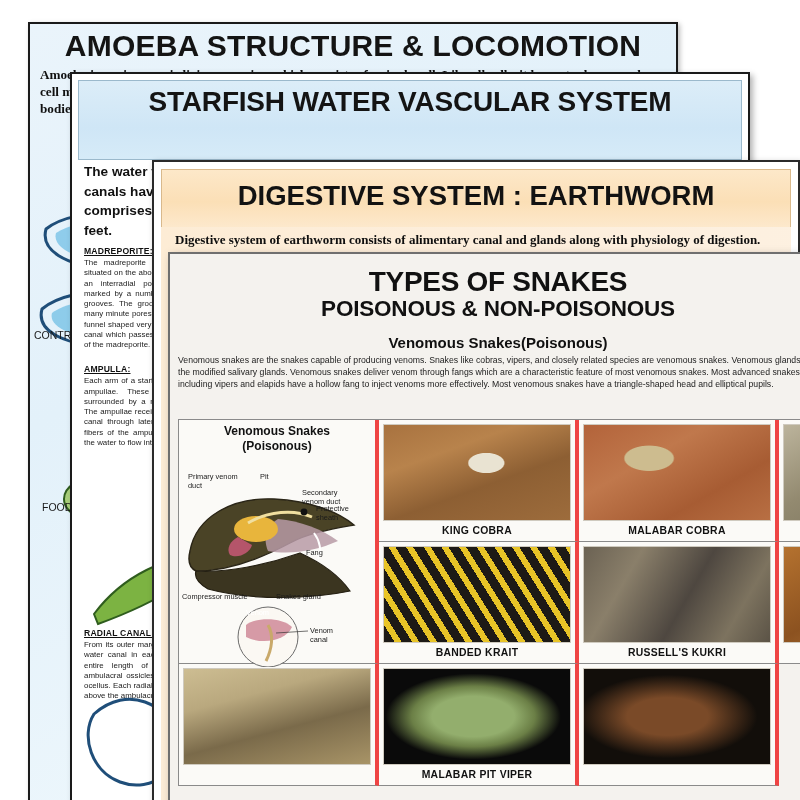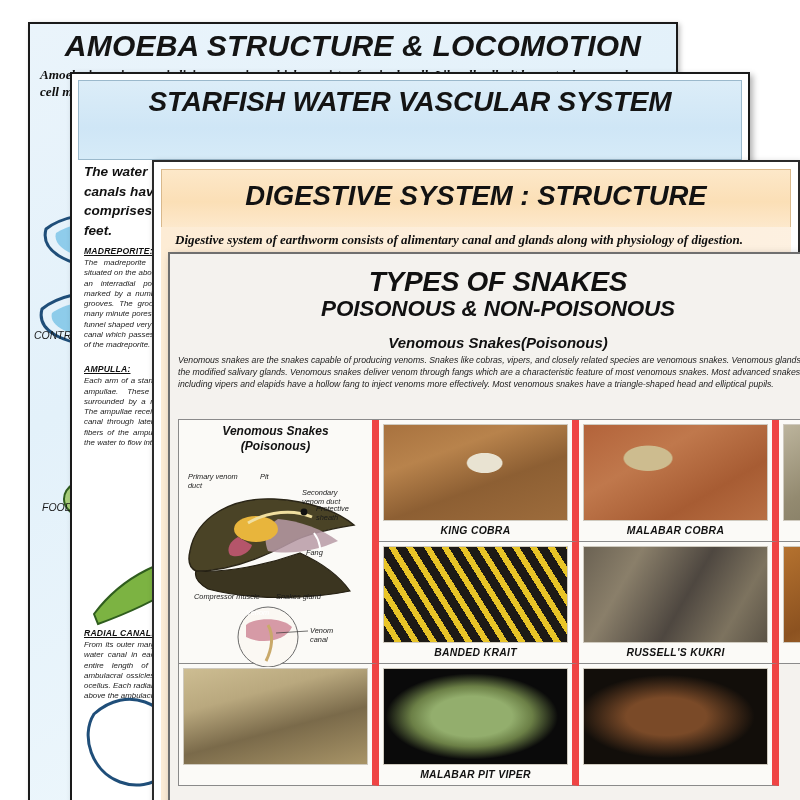--- a/index.html
+++ b/index.html
@@ -2,21 +2,21 @@
 <html><head>
 <meta charset="utf-8">
 <title>Educational Charts Stack</title>
 <style>
   html,body{margin:0;padding:0;}
   body{
     width:800px;height:800px;overflow:hidden;
     background:#ffffff;
     font-family:"Liberation Sans", sans-serif;
   }
-  #stage{position:relative;width:800px;height:800px;overflow:hidden;background:#fff;font-style:italic;}
+  #stage{position:relative;width:800px;height:800px;overflow:hidden;background:#fff;}
 
   
   .poster{position:absolute;box-sizing:border-box;overflow:hidden;}
 
   
   #amoeba{
     left:28px;top:22px;width:650px;height:790px;
     background:linear-gradient(150deg,#eaf4fb 0%,#e3f1fa 35%,#f3fafd 100%);
     border:2px solid #1a1a1a;
     box-shadow:2px 2px 5px rgba(0,0,0,.25);
@@ -112,21 +112,21 @@
   }
   #snakes .sec-p{
     font-size:8.7px;color:#1c1c1c;line-height:1.38;padding:0 6px 0 8px;text-align:left;
   }
   .grid{
     position:absolute;left:8px;top:165px;right:-40px;
     display:grid;grid-template-columns:200px 200px 200px 200px;
     border-top:1px solid #8a8a8a;border-left:1px solid #8a8a8a;
   }
   .cell{
-    border-right:7px solid #ef4444;border-bottom:1px solid #8a8a8a;
+    border-right:4px solid #ef4444;border-bottom:1px solid #8a8a8a;
     background:#fbfaf7;padding:4px 4px 2px;box-sizing:border-box;
   }
   .cell .photo{width:100%;height:97px;border:1px solid #cfcabf;box-sizing:border-box;}
   .cell .cap{
     text-align:center;font-size:10.4px;font-weight:bold;color:#111;
     padding:4px 0 3px;letter-spacing:.3px;
   }
   .diagcell{grid-row:span 2;padding:3px;}
   .diag-title{text-align:center;font-size:12px;font-weight:bold;color:#111;line-height:1.1;padding-top:2px;}
   .diag-box{position:relative;width:100%;height:200px;}
@@ -212,21 +212,21 @@
 
     <div class="star-art">
       <svg width="160" height="160" viewBox="0 0 160 160">
         <path d="M12 40 C 46 10, 86 30, 96 64 C 104 94, 70 120, 38 108 C 10 98, -2 62, 12 40 Z" fill="none" stroke="#1f4e79" stroke-width="3"></path>
       </svg>
     </div>
   </div>
 
   <div class="poster" id="earthworm">
     <div class="head">
-      <div class="title">DIGESTIVE SYSTEM : STRUCTURE</div>
+      <div class="title">DIGESTIVE SYSTEM : EARTHWORM</div>
     </div>
     <div class="body">
       <div class="intro">Digestive system of earthworm consists of alimentary canal and glands along with physiology of digestion. Alimentary canal is long and straight, extending from mouth to anus. It consists, Mouth, Buccal Cavity, Pharynx, Oesophagus, Gizzard, Stomach, Intestine and Anus.</div>
 
       <div class="col">
         <div class="ew-h">Buccal Cavity :</div>
         <div class="ew-p">It is a short tube and lies in the 2nd and 3rd segments. In the middle of the first segment lies the mouth which opens with the help of prostomium.</div>
 
         <div class="ew-h">Pharynx :</div>
         <div class="ew-p">It is small muscular structure lying in the 4th segment. The chamber of pharynx is not clearly distinguished and not distinguishable externally.</div>
@@ -261,21 +261,21 @@
             <path d="M56 70 C 48 74, 44 82, 48 88 C 56 92, 68 86, 70 78 Z" fill="#b5556a"></path>
             <path d="M66 56 C 86 44, 112 42, 130 50" stroke="#f0dfa0" stroke-width="3" fill="none"></path>
             <circle cx="122" cy="45" r="3.4" fill="#111"></circle>
             <path d="M132 66 C 138 74, 140 84, 136 92" stroke="#fff" stroke-width="2" fill="none"></path>
           </svg>
           <div class="dlbl" style="left:6px;top:20px;width:50px;">Primary venom duct</div>
           <div class="dlbl" style="left:78px;top:20px;">Pit</div>
           <div class="dlbl" style="left:120px;top:36px;width:50px;">Secondary venom duct</div>
           <div class="dlbl" style="left:134px;top:52px;width:48px;">Protective sheath</div>
           <div class="dlbl" style="left:124px;top:96px;">Fang</div>
-          <div class="dlbl" style="left:12px;top:140px;">Compressor muscle</div>
+          <div class="dlbl" style="left:0;top:140px;">Compressor muscle</div>
           <div class="dlbl" style="left:94px;top:140px;">Snakes gland</div>
 
           <svg width="120" height="62" viewBox="0 0 120 62" style="position:absolute;left:34px;top:152px;">
             <circle cx="52" cy="32" r="30" fill="#fbf8f3" stroke="#6b6b6b" stroke-width="1"></circle>
             <path d="M30 20 C 40 12, 66 12, 76 22 C 70 36, 46 40, 30 32 Z" fill="#d69aa6"></path>
             <path d="M52 20 C 58 30, 56 44, 50 56" stroke="#c9a96a" stroke-width="3" fill="none"></path>
             <line x1="60" y1="28" x2="92" y2="26" stroke="#333" stroke-width=".7"></line>
           </svg>
           <div class="dlbl" style="left:64px;top:156px;color:#fff;">Venom</div>
           <div class="dlbl" style="left:128px;top:174px;width:40px;">Venom canal</div>

